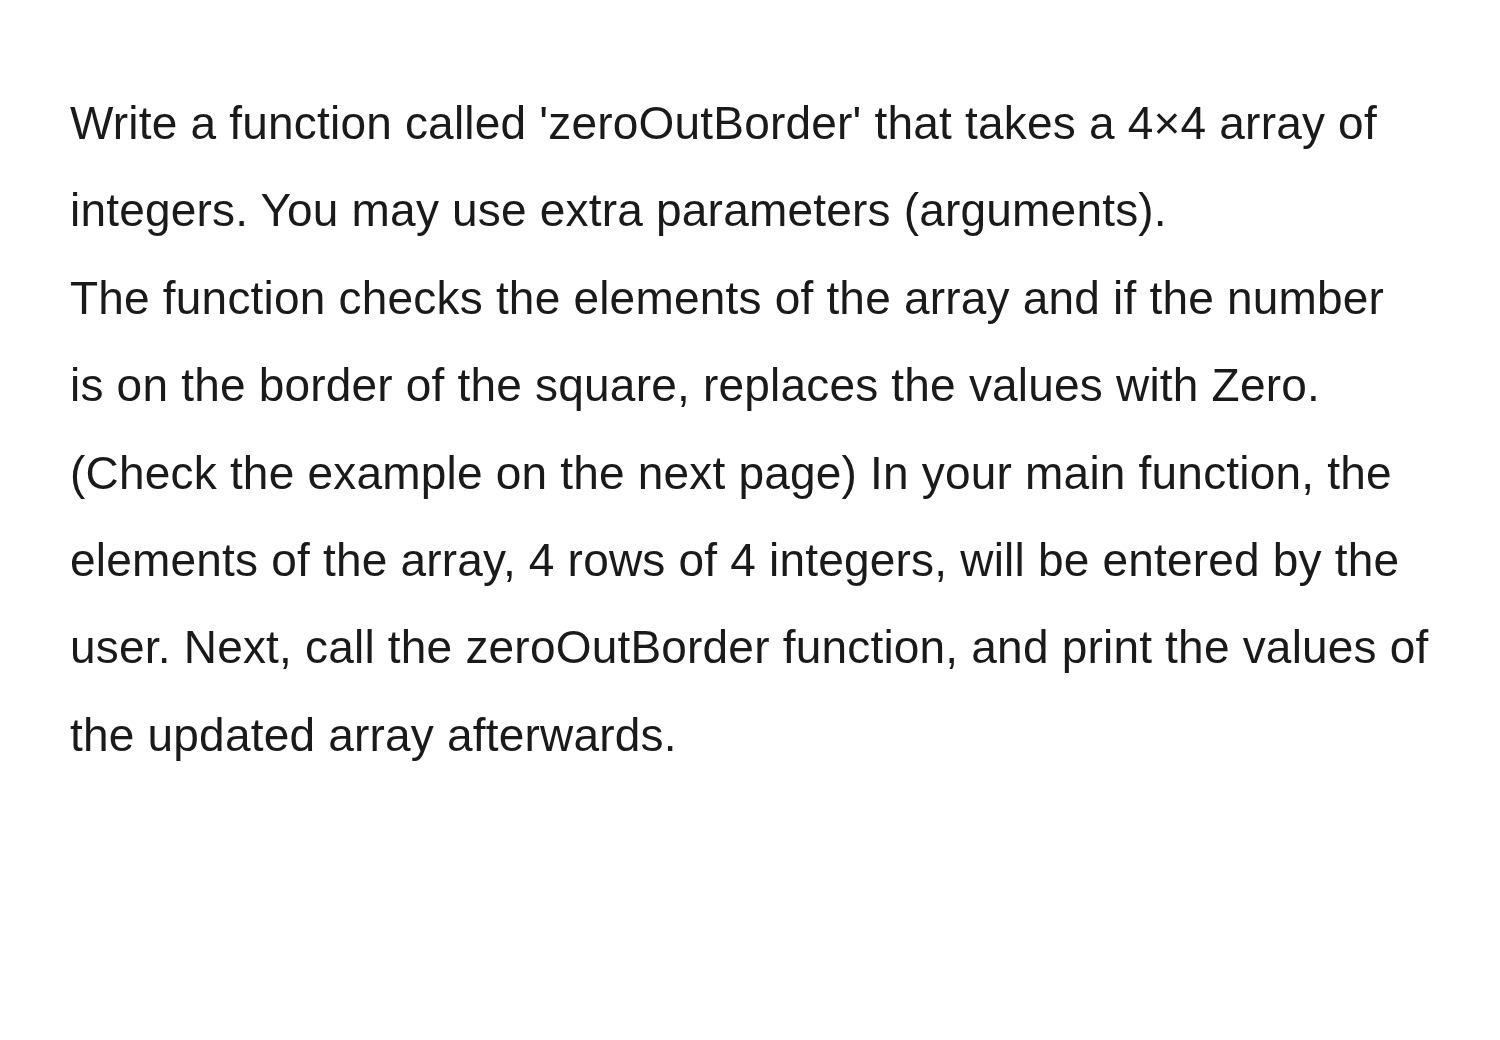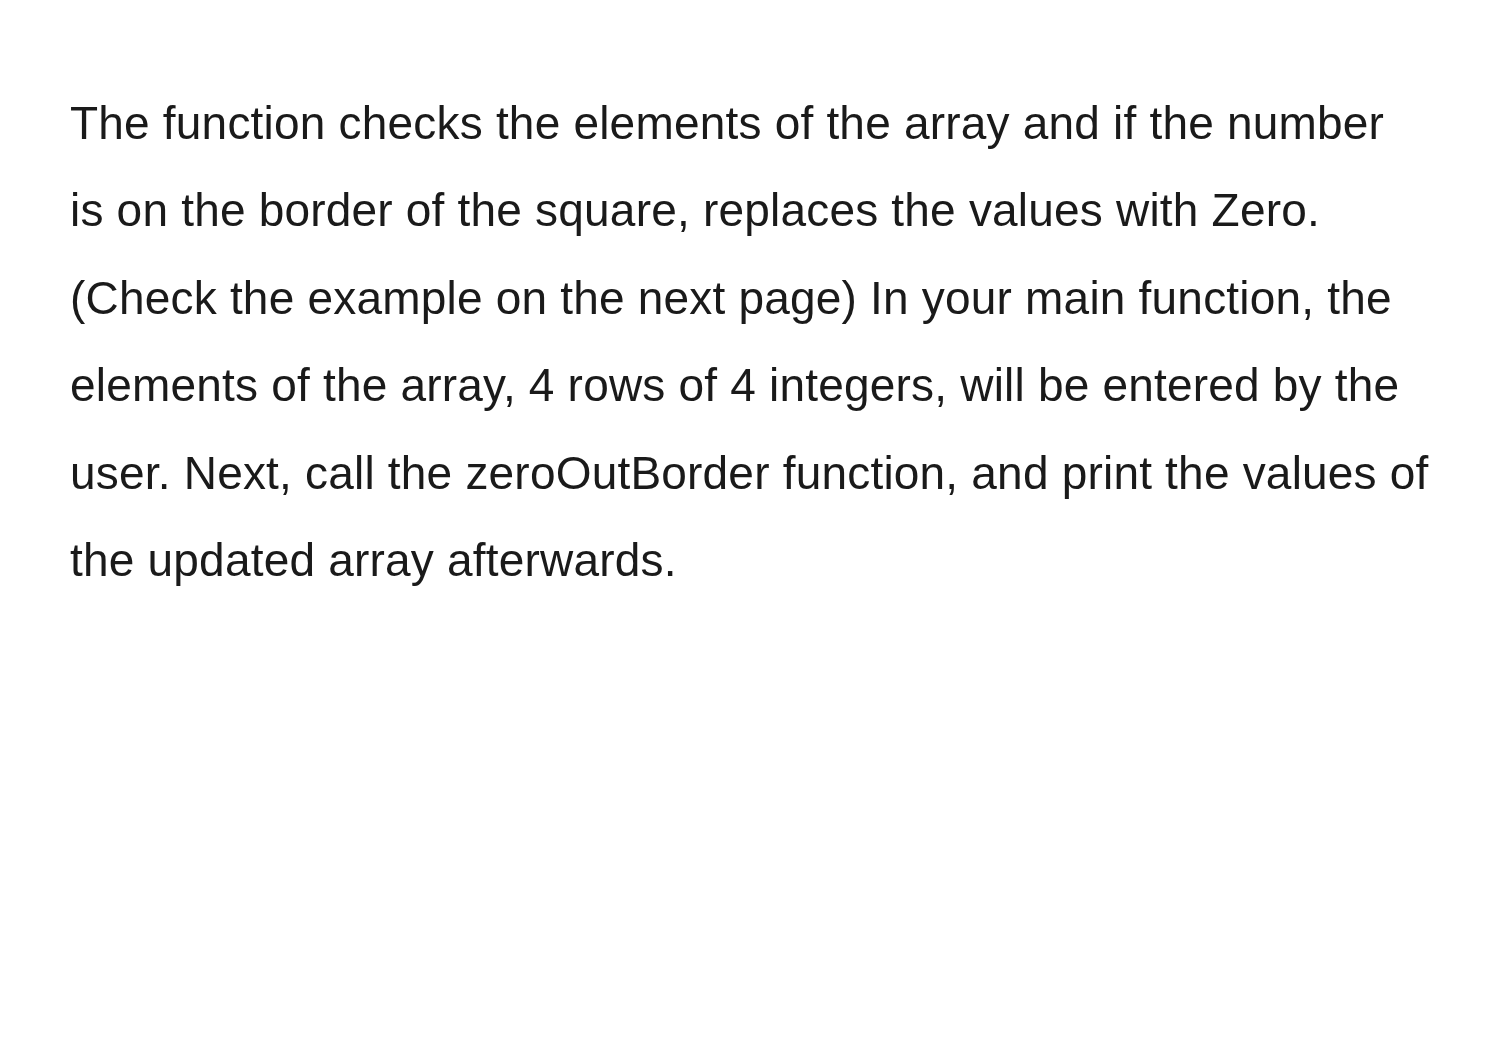--- a/index.html
+++ b/index.html
@@ -19,14 +19,15 @@
     letter-spacing: 0.2px;
   }
   .content p {
     margin: 0;
   }
 </style>
 </head>
 <body>
 
 <div class="content">
+  <p>Write a function called 'zeroOutBorder' that takes a 4×4 array of integers. You may use extra parameters (arguments).</p>
   <p>The function checks the elements of the array and if the number is on the border of the square, replaces the values with Zero. (Check the example on the next page) In your main function, the elements of the array, 4 rows of 4 integers, will be entered by the user. Next, call the zeroOutBorder function, and print the values of the updated array afterwards.</p>
 </div>
 
 </body></html>

